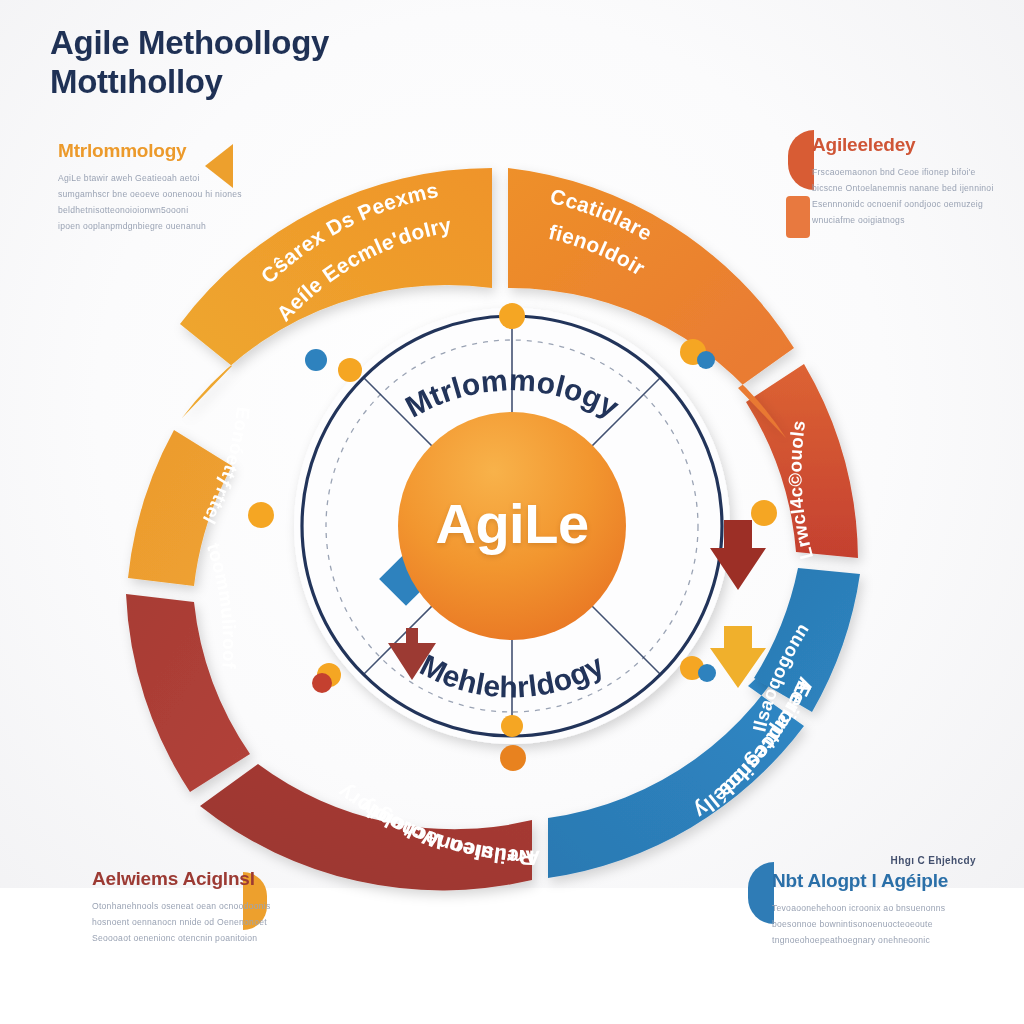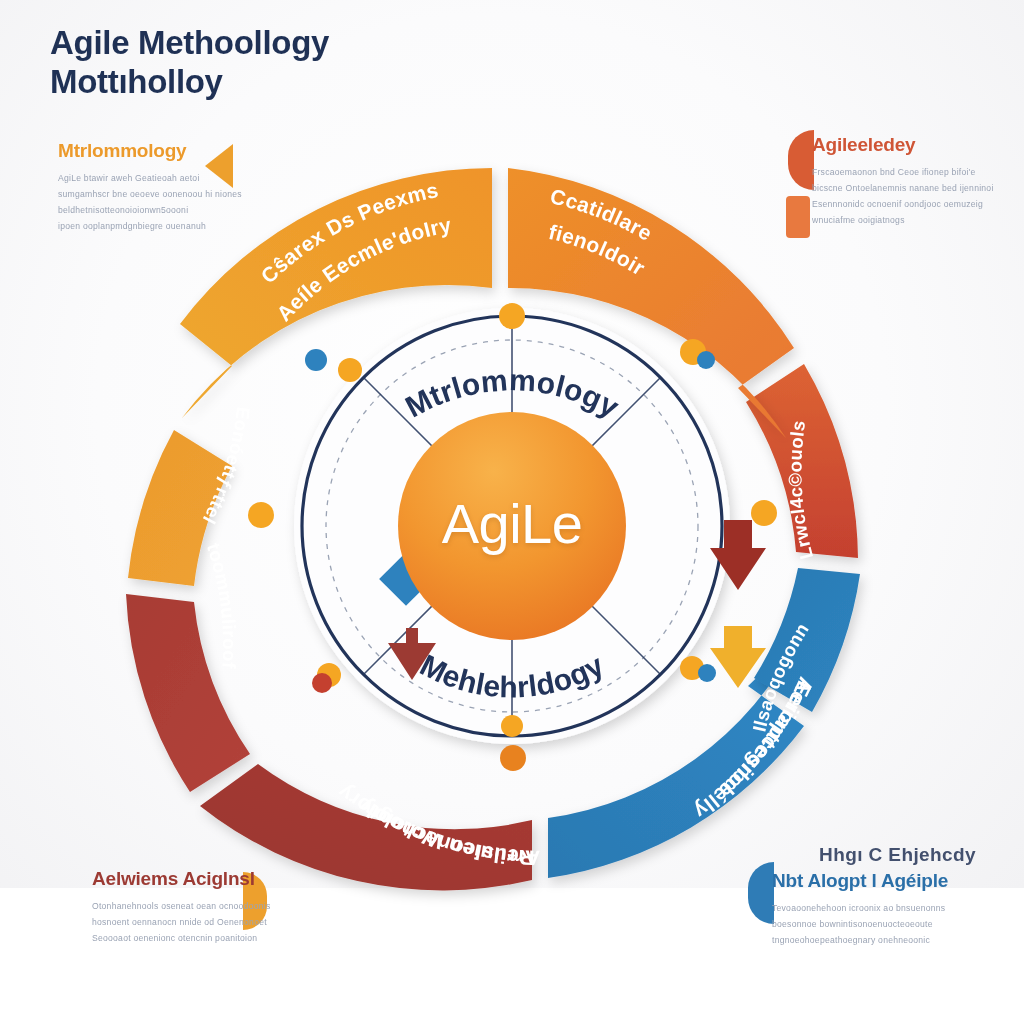--- a/index.html
+++ b/index.html
@@ -82,29 +82,29 @@
   .arc-label.small { font-size: 18.5px; }
 
   .hub-label {
     fill: #22345a; font-family: "Liberation Sans", sans-serif;
     font-weight: bold; font-size: 30px; letter-spacing: 0.2px;
   }
 
   #hub-word {
     position: absolute; left: 50%; top: 50%;
     transform: translate(-50%, -50%);
-    color: #ffffff; font-size: 56px; font-weight: normal;
+    color: #ffffff; font-size: 56px; font-weight: bold;
     letter-spacing: -0.5px; text-align: left;
     text-shadow: 0 2px 5px rgba(120,60,0,0.22);
   }
 
   
   #watermark {
     position: absolute; right: 48px; bottom: 22px;
-    font-size: 19px; font-weight: bold; color: #2b3a5c;
+    font-size: 10px; font-weight: bold; color: #2b3a5c;
     opacity: 0.88; filter: blur(0.35px); letter-spacing: 0.4px;
   }
 </style>
 </head>
 <body>
 
 <div id="canvas">
 
   <div id="title-block">
     <div class="title-line">Agile Methoollogy</div>

